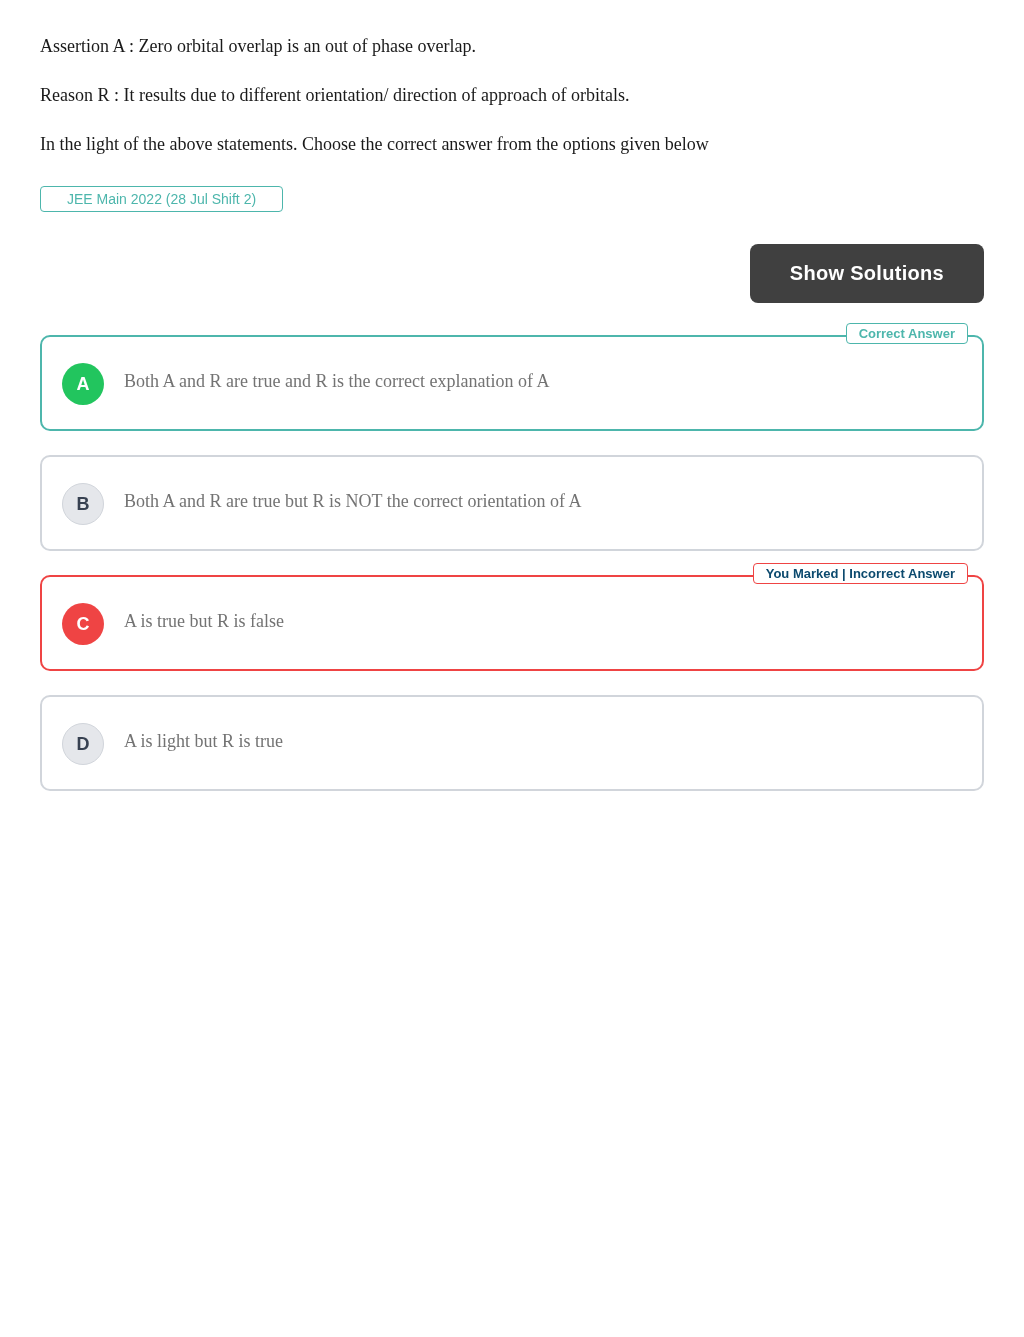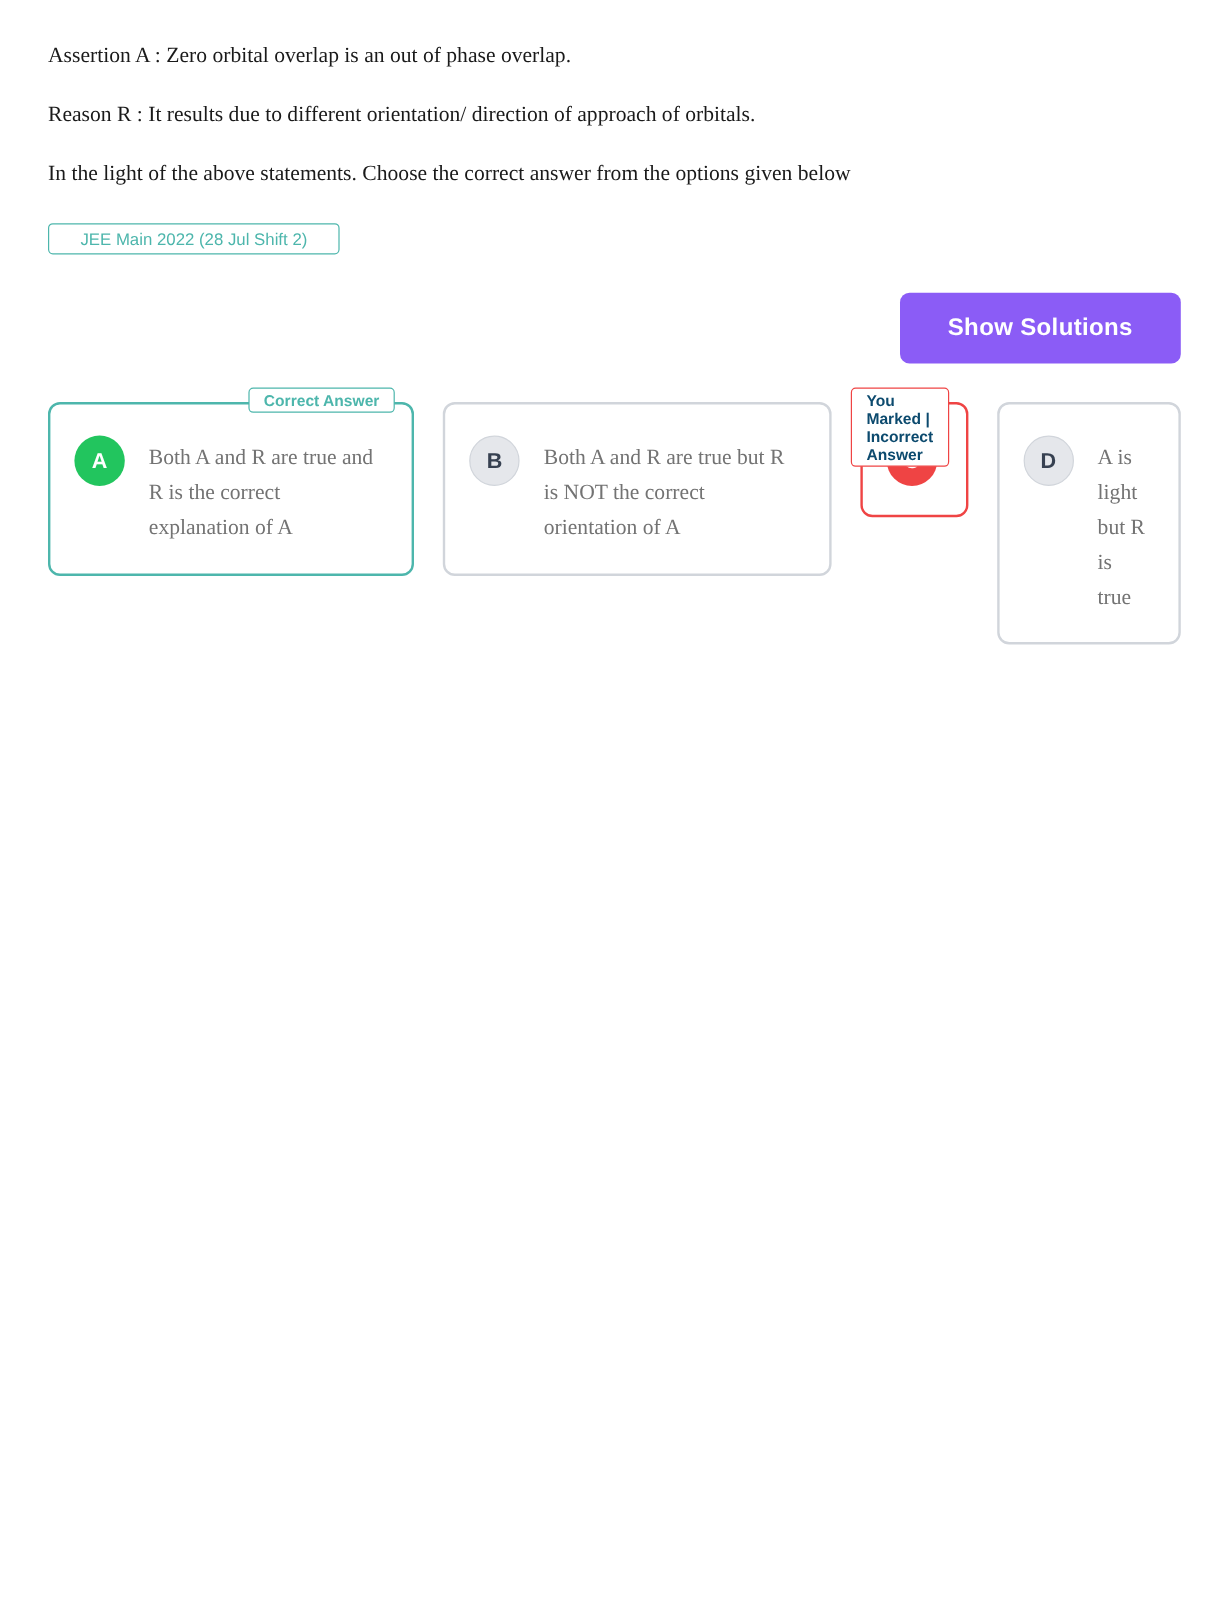--- a/index.html
+++ b/index.html
@@ -38,36 +38,37 @@
       margin-top: 8px;
     }
 
     .show-solutions-wrapper {
       display: flex;
       justify-content: flex-end;
       margin-bottom: 32px;
     }
 
     .show-solutions-btn {
-      background: #8b5cf6;
+      background: #404040;
       color: #ffffff;
       border: none;
       border-radius: 8px;
       padding: 18px 40px;
       font-size: 20px;
       font-weight: bold;
       font-family: Arial, sans-serif;
       cursor: pointer;
       letter-spacing: 0.3px;
     }
 
     .options-list {
       display: flex;
-      flex-direction: row;
+      flex-direction: column;
       gap: 24px;
+      text-align: right;
     }
 
     .option-wrapper {
       position: relative;
     }
 
     .option-label-badge {
       position: absolute;
       top: -12px;
       right: 16px;
@@ -183,20 +184,21 @@
       <div class="option-text">Both A and R are true but R is NOT the correct orientation of A</div>
     </div>
   </div>
 
   <div class="option-wrapper">
     <span class="option-label-badge incorrect">You Marked | Incorrect Answer</span>
     <div class="option-card incorrect-border">
       <div class="option-circle red">
         <span>C</span>
       </div>
+      <div class="option-text">A is true but R is false</div>
     </div>
   </div>
 
   <div class="option-wrapper">
     <div class="option-card">
       <div class="option-circle gray">
         <span>D</span>
       </div>
       <div class="option-text">A is light but R is true</div>
     </div>

